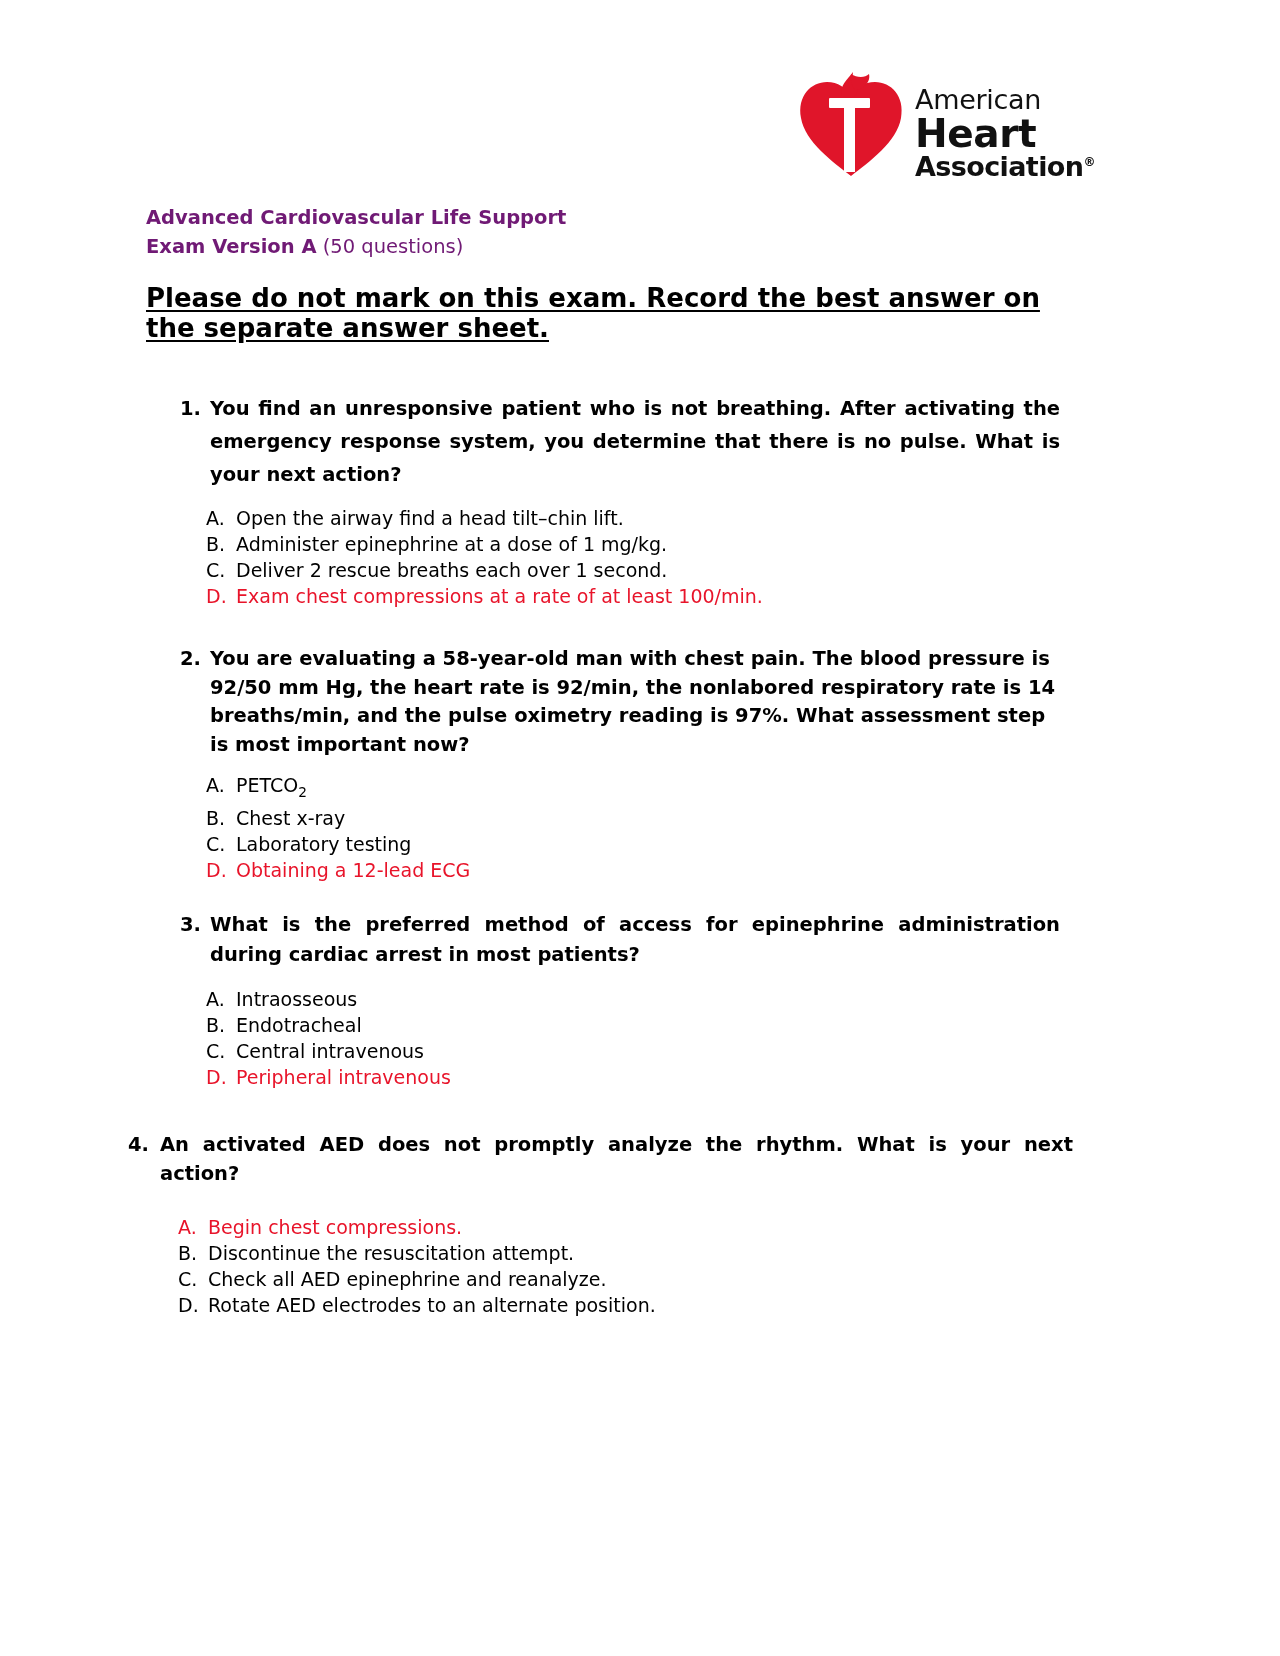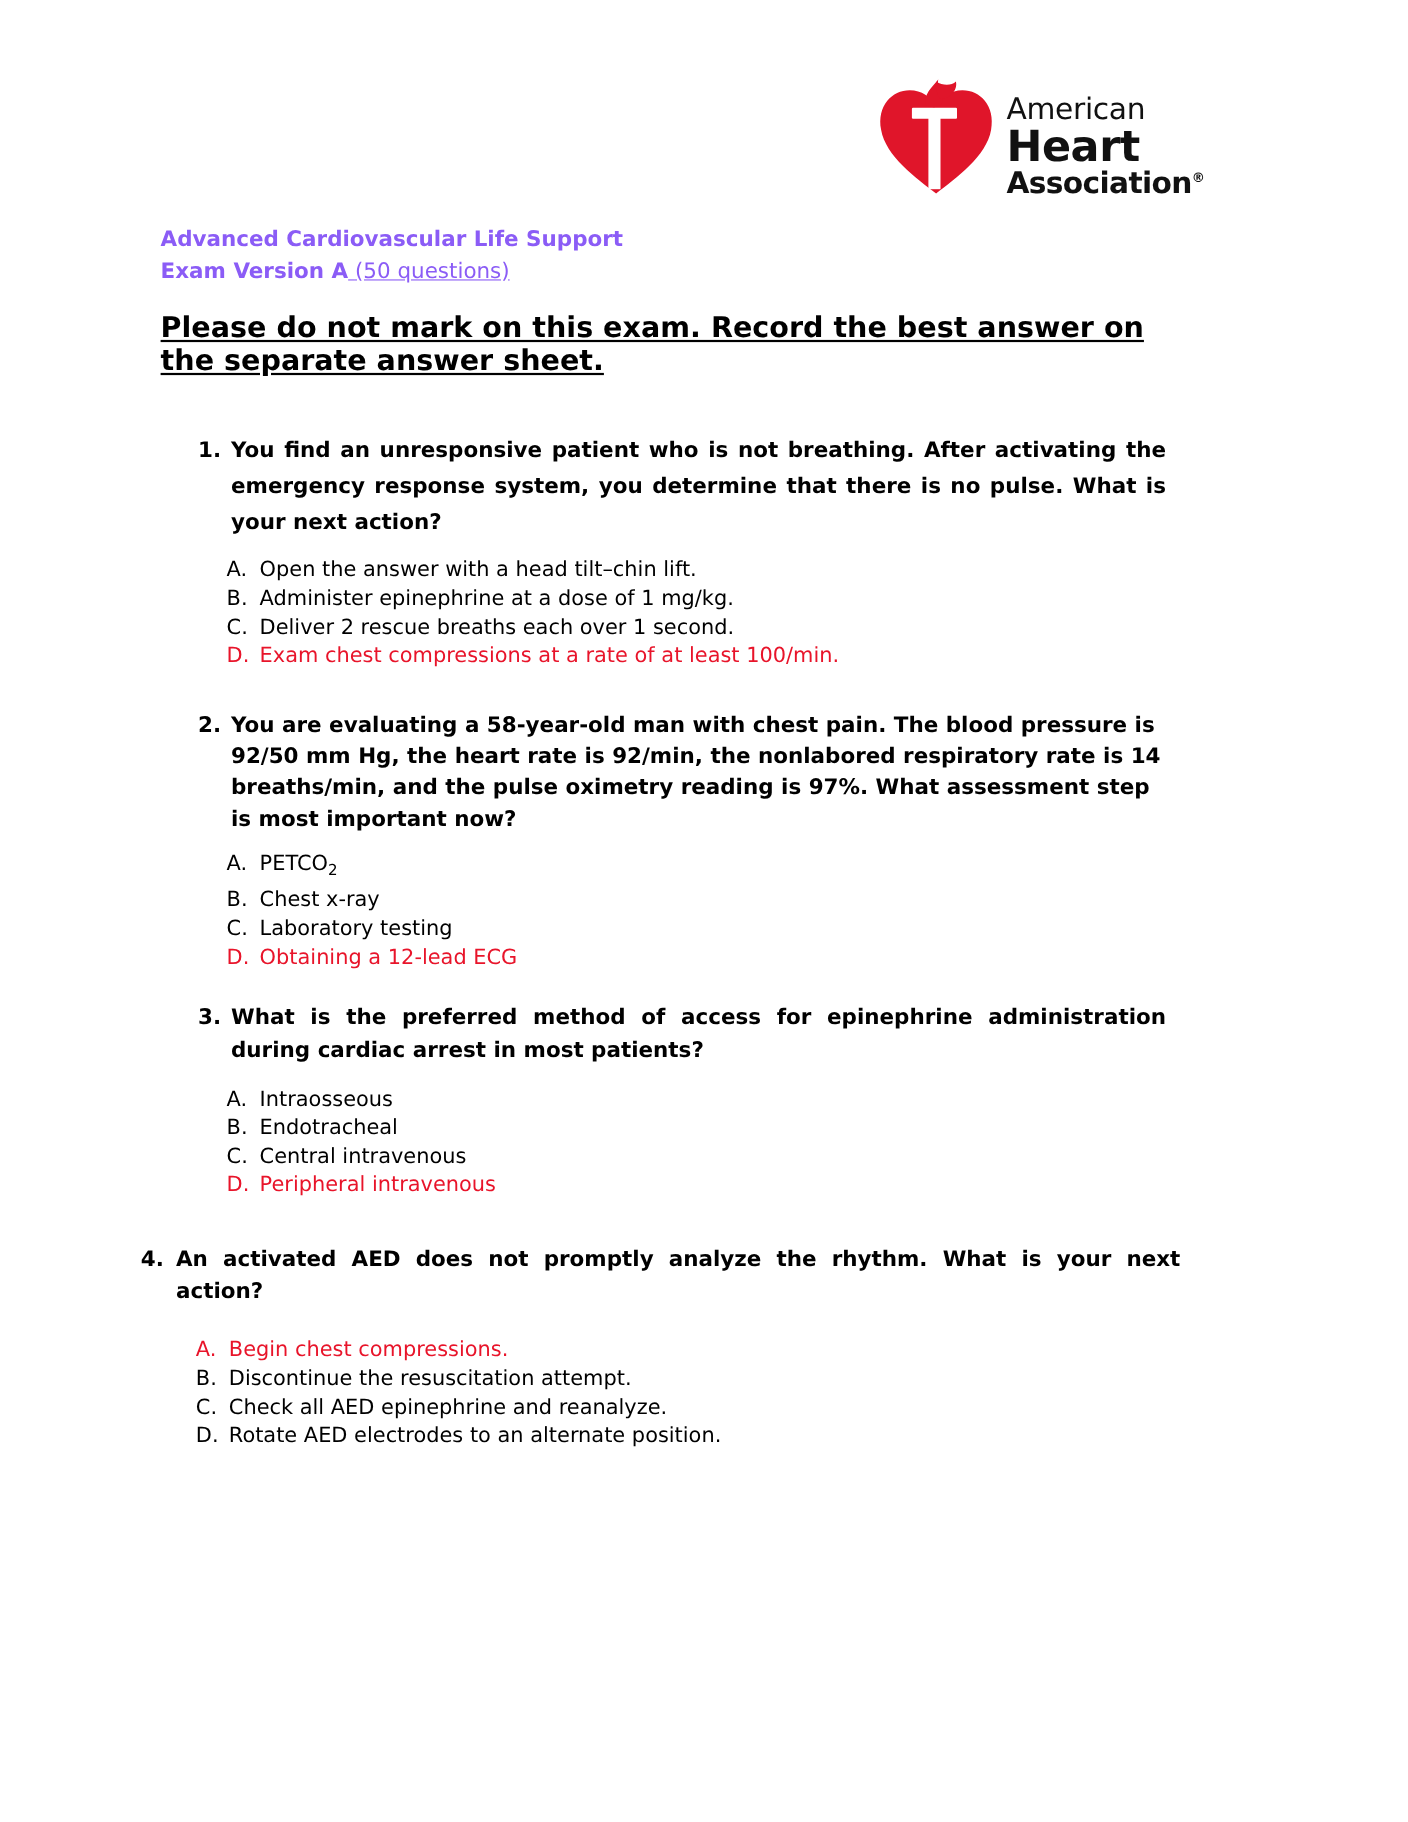--- a/index.html
+++ b/index.html
@@ -69,24 +69,24 @@
   
   .header {
     position: absolute;
     left: 146px;
     top: 203px;
     width: 930px;
   }
   .hdr-line {
     font-size: 19.5px;
     line-height: 29px;
-    color: #8b5cf6;
+    color: #701a75;
   }
   .hdr-line .b { font-weight: bold; }
-  .hdr-line .n { font-weight: normal; text-decoration: underline; }
+  .hdr-line .n { font-weight: normal; }
 
   .notice {
     position: absolute;
     left: 146px;
     top: 283px;
     width: 925px;
     font-size: 26px;
     font-weight: bold;
     line-height: 30px;
   }
@@ -196,21 +196,21 @@
   <div class="qlist">
 
     <div class="question" id="q1">
       <div class="q-stem">
         <span class="q-num">1.</span>
         <span class="q-text justify">You find an unresponsive patient who is not breathing. After activating the emergency response system, you determine that there is no pulse. What is your next action?</span>
       </div>
       <div class="options">
         <div class="opt">
           <span class="opt-letter">A.</span>
-          <span class="opt-text">Open the answer with a head tilt–chin lift.</span>
+          <span class="opt-text">Open the airway find a head tilt–chin lift.</span>
         </div>
         <div class="opt">
           <span class="opt-letter">B.</span>
           <span class="opt-text">Administer epinephrine at a dose of 1 mg/kg.</span>
         </div>
         <div class="opt">
           <span class="opt-letter">C.</span>
           <span class="opt-text">Deliver 2 rescue breaths each over 1 second.</span>
         </div>
         <div class="opt correct">

